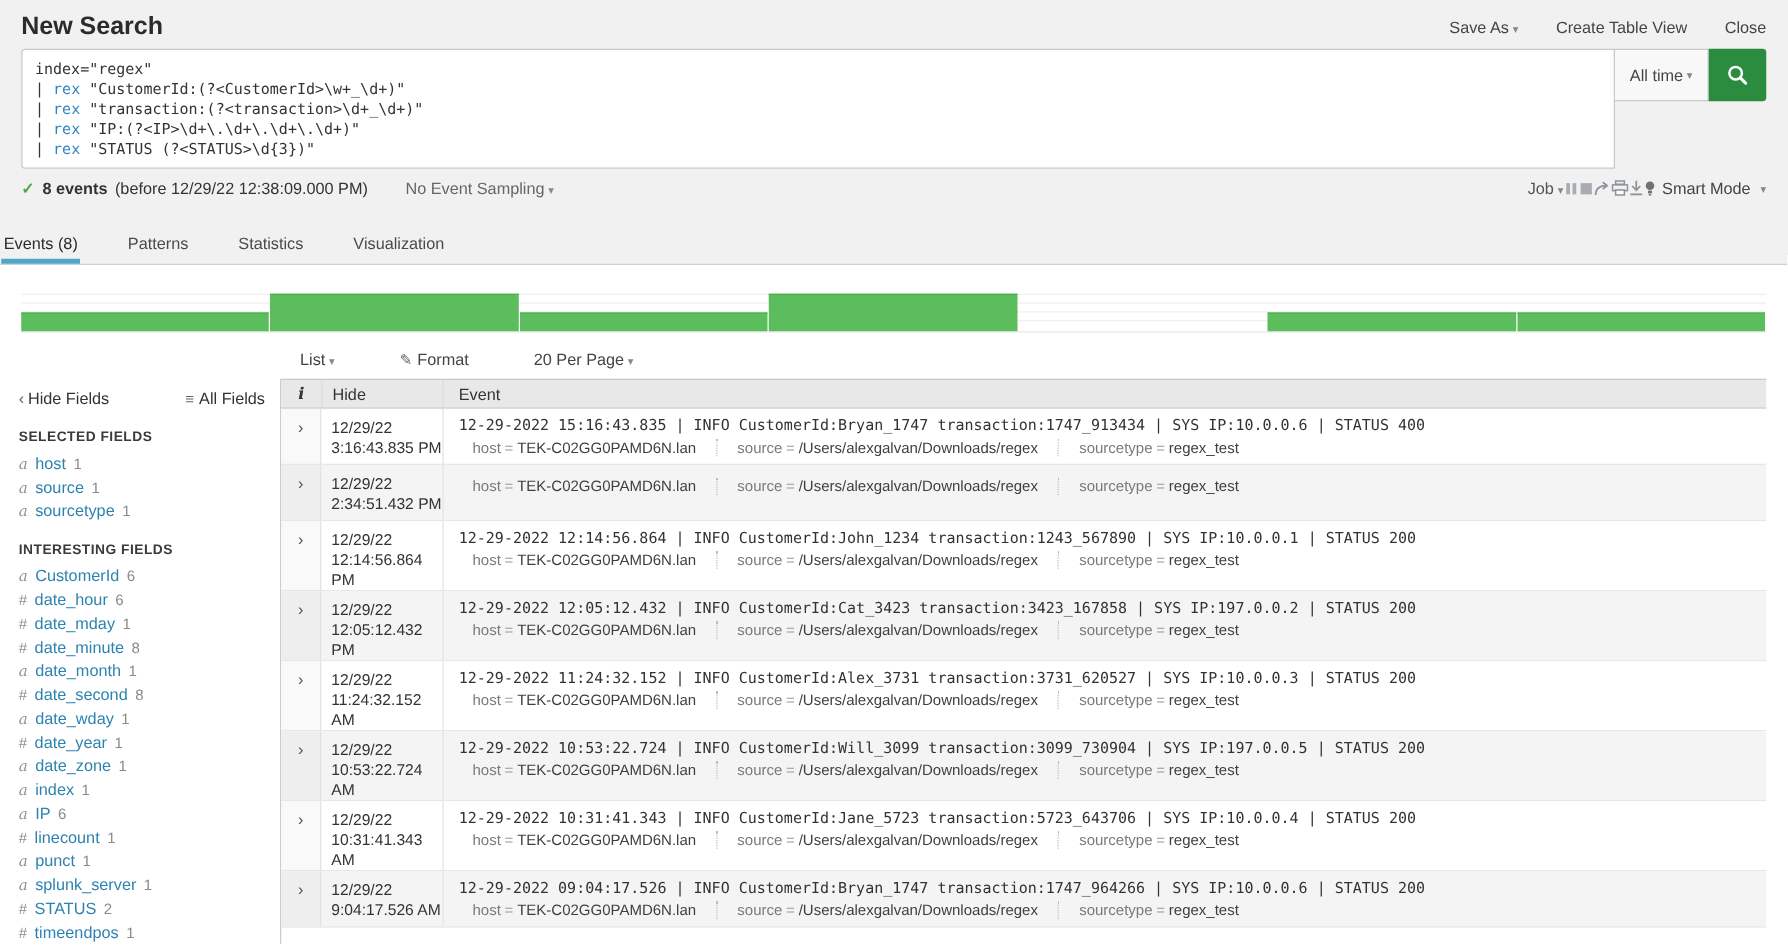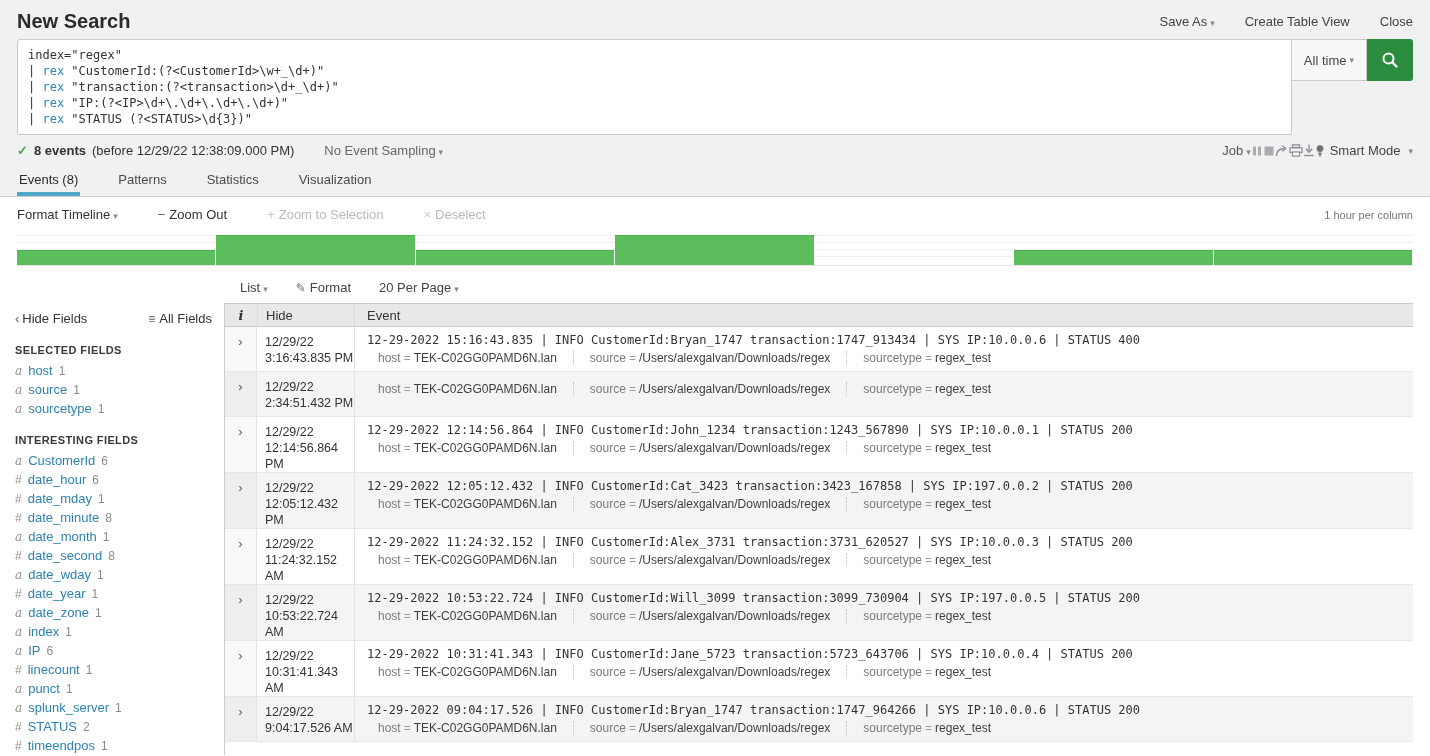--- a/index.html
+++ b/index.html
@@ -28,42 +28,42 @@
   .status-left { display:flex; align-items:center; gap:6px; }
   .check { color:#4fa84f; font-weight:bold; }
   .events-count { font-weight:bold; color:#333; }
   .before-text { color:#333; }
   .sampling { color:#666; margin-left:24px; cursor:pointer; }
   .status-right { display:flex; align-items:center; color:#555; }
   .job-menu { cursor:pointer; }
   .icon-btn { display:flex; align-items:center; cursor:pointer; }
   .smart-mode { display:flex; align-items:center; gap:5px; cursor:pointer; color:#444; }
 
-  .tabs-row { display:flex; gap:36px; padding:0 17px; border-bottom:1px solid #cfcfcf; margin-top:1px;align-items:center; }
+  .tabs-row { display:flex; gap:36px; padding:0 1px; border-bottom:1px solid #cfcfcf; margin-top:16px;align-items:center; }
   .tab { font-size:13px; color:#4a4a4a; padding:7px 2px 9px 2px; position:relative; cursor:pointer; }
   .tab.active { color:#2b2b2b; }
   .tab.active::after { content:""; position:absolute; left:0; right:0; bottom:0; height:4px; background:#4ea6c8; }
 
   
   .timeline-section { background:#fff; padding:10px 17px 0 17px; }
   .timeline-controls { display:flex; align-items:center; gap:40px; font-size:13px; }
   .tl-btn { color:#333; cursor:pointer; white-space:nowrap; }
   .tl-btn .sym { color:#555; margin-right:4px; }
   .tl-btn.disabled { color:#b9b9b9; cursor:default; }
   .tl-btn.disabled .sym { color:#c6c6c6; }
   .scale-note { margin-left:auto; font-size:11px; color:#777; }
 
   .histogram { position:relative; height:36px; margin-top:8px; border-bottom:1px solid #e6e6e6; }
   .gridline { position:absolute; left:0; right:0; height:1px; background:#efefef; }
   .hist-cols { position:absolute; inset:0; display:flex; align-items:flex-end; }
   .hist-col { flex:1; height:100%; display:flex; align-items:flex-end; padding-right:1px; }
   .hist-bar { width:100%; background:#5cbd5c; border-top:1px solid #4fae52; }
 
   
-  .list-controls { display:flex; align-items:center; gap:28px; font-size:13px; color:#444;
+  .list-controls { display:flex; align-items:center; gap:52px; font-size:13px; color:#444;
     padding:14px 17px 8px 240px; background:#fff; }
   .lc-item { cursor:pointer; white-space:nowrap; }
   .pencil { font-size:12px; color:#666; margin-right:4px; }
 
   
   .main { display:flex; align-items:stretch; min-height:430px; }
   .sidebar { width:225px; border-right:1px solid #ccc; padding:6px 0 0 0; flex-shrink:0; }
   .sidebar-header { display:flex; justify-content:space-between; align-items:center; padding:2px 12px 2px 15px; font-size:13px; color:#333; }
   .sb-link { cursor:pointer; white-space:nowrap; }
   .sb-chevron { color:#666; margin-right:3px; }
@@ -185,27 +185,20 @@
 
   <div class="tabs-row">
     <div class="tab active">Events (8)</div>
     <div class="tab">Patterns</div>
     <div class="tab">Statistics</div>
     <div class="tab">Visualization</div>
   </div>
 </div>
 
 <div class="timeline-section">
-  <div class="timeline-controls">
-    <span class="tl-btn"><span>Format Timeline</span><span class="caret">▾</span></span>
-    <span class="tl-btn"><span class="sym">−</span><span>Zoom Out</span></span>
-    <span class="tl-btn disabled"><span class="sym">+</span><span>Zoom to Selection</span></span>
-    <span class="tl-btn disabled"><span class="sym">×</span><span>Deselect</span></span>
-    <span class="scale-note">1 hour per column</span>
-  </div>
   <div class="histogram">
     <div class="gridline" style="bottom:8px"></div>
     <div class="gridline" style="bottom:15px"></div>
     <div class="gridline" style="bottom:22px"></div>
     <div class="gridline" style="bottom:29px"></div>
     <div class="hist-cols">
         <div class="hist-col" title="9 AM: 1">
           <div class="hist-bar" style="height: 15px;"></div>
         </div>
         <div class="hist-col" title="10 AM: 2">

